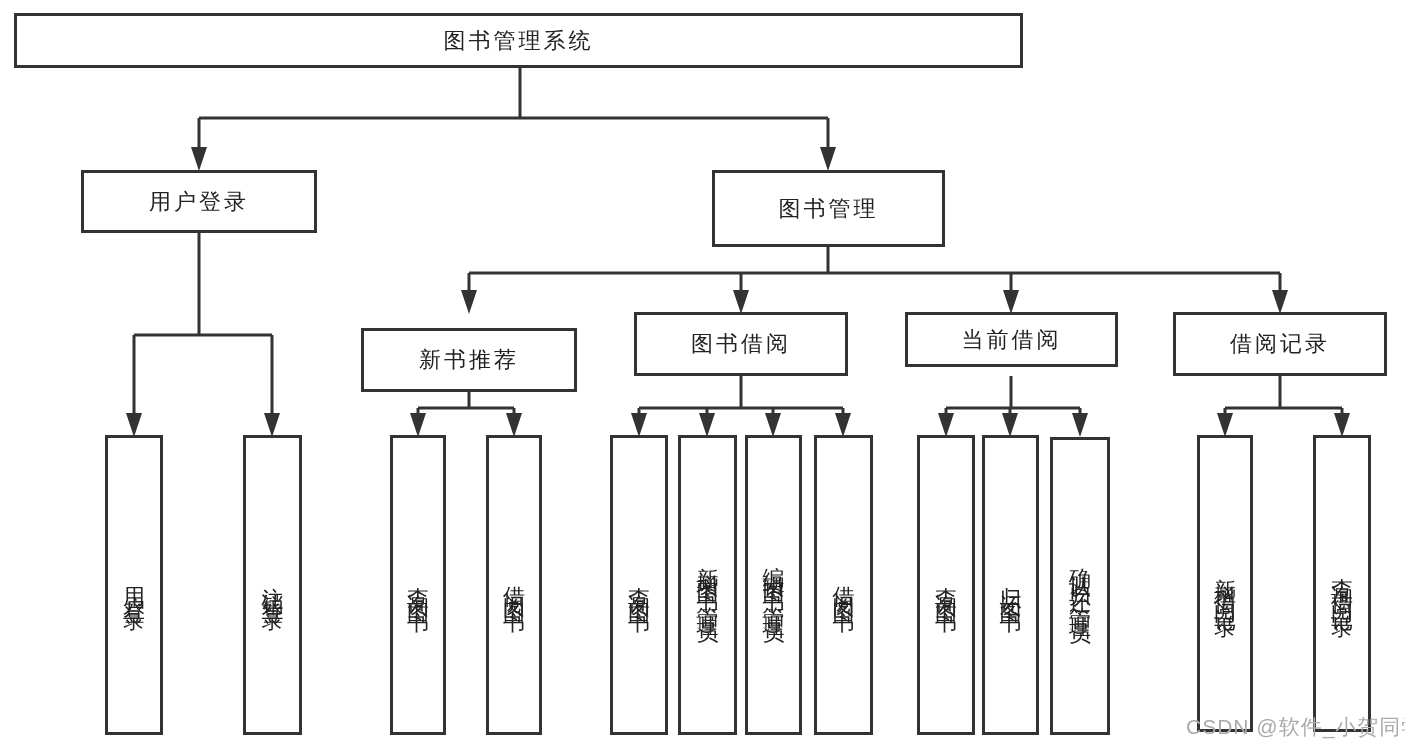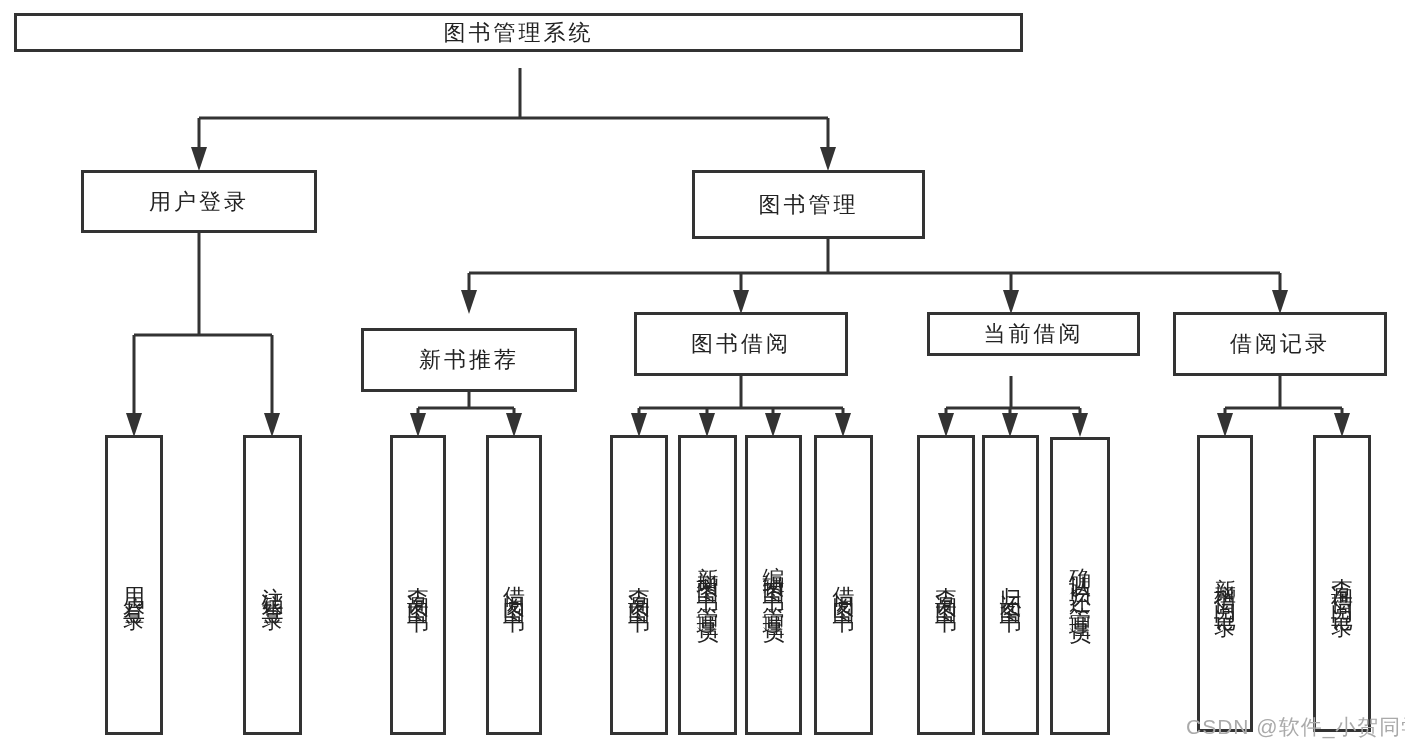--- a/index.html
+++ b/index.html
@@ -99,28 +99,28 @@
       <polygon points="765,413 781,413 773,437"></polygon>
       <polygon points="835,413 851,413 843,437"></polygon>
       <polygon points="938,413 954,413 946,437"></polygon>
       <polygon points="1002,413 1018,413 1010,437"></polygon>
       <polygon points="1072,413 1088,413 1080,437"></polygon>
       <polygon points="1217,413 1233,413 1225,437"></polygon>
       <polygon points="1334,413 1350,413 1342,437"></polygon>
     </g>
   </svg>
 
-  <div class="box" style="left:14px; top:13px; width:1009px; height:39px;">图书管理系统</div>
+  <div class="box" style="left:14px; top:13px; width:1009px; height:55px;">图书管理系统</div>
 
   <div class="box" style="left:81px; top:170px; width:236px; height:63px;">用户登录</div>
-  <div class="box" style="left:692px; top:170px; width:233px; height:69px;">图书管理</div>
+  <div class="box" style="left:712px; top:170px; width:233px; height:77px;">图书管理</div>
 
   <div class="box" style="left:361px; top:328px; width:216px; height:64px;">新书推荐</div>
   <div class="box" style="left:634px; top:312px; width:214px; height:64px;text-align:right;">图书借阅</div>
-  <div class="box" style="left:905px; top:312px; width:213px; height:44px;margin-left:22px;">当前借阅</div>
+  <div class="box" style="left:905px; top:312px; width:213px; height:55px;">当前借阅</div>
   <div class="box" style="left:1173px; top:312px; width:214px; height:64px;">借阅记录</div>
 
   <div class="box vbox" style="left:105px; top:435px; width:58px; height:300px;">用户登录</div>
   <div class="box vbox" style="left:243px; top:435px; width:59px; height:300px;">注销登录</div>
 
   <div class="box vbox" style="left:390px; top:435px; width:56px; height:300px;">查询图书</div>
   <div class="box vbox" style="left:486px; top:435px; width:56px; height:300px;">借阅图书</div>
 
   <div class="box vbox" style="left:610px; top:435px; width:58px; height:300px;">查询图书</div>
   <div class="box vbox" style="left:678px; top:435px; width:59px; height:300px;">新增图书（管理员）</div>

